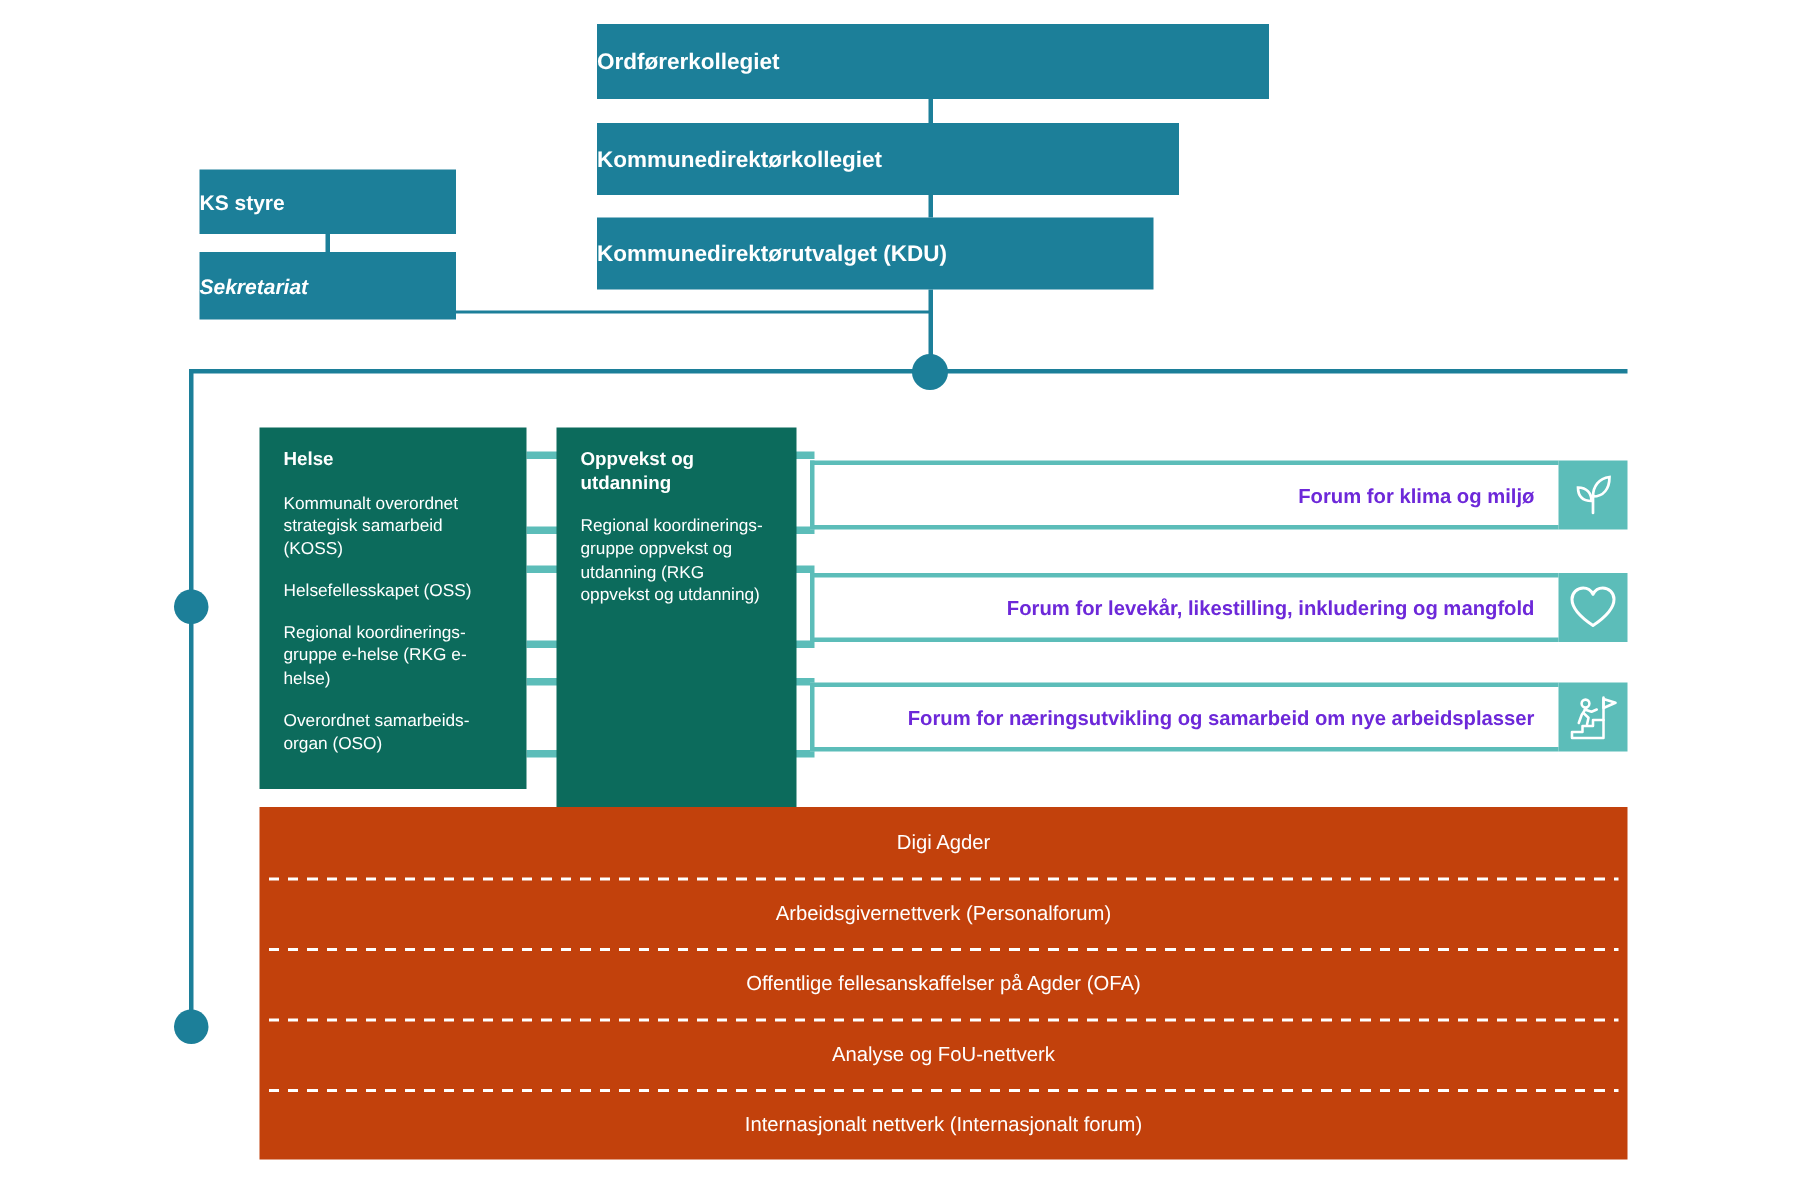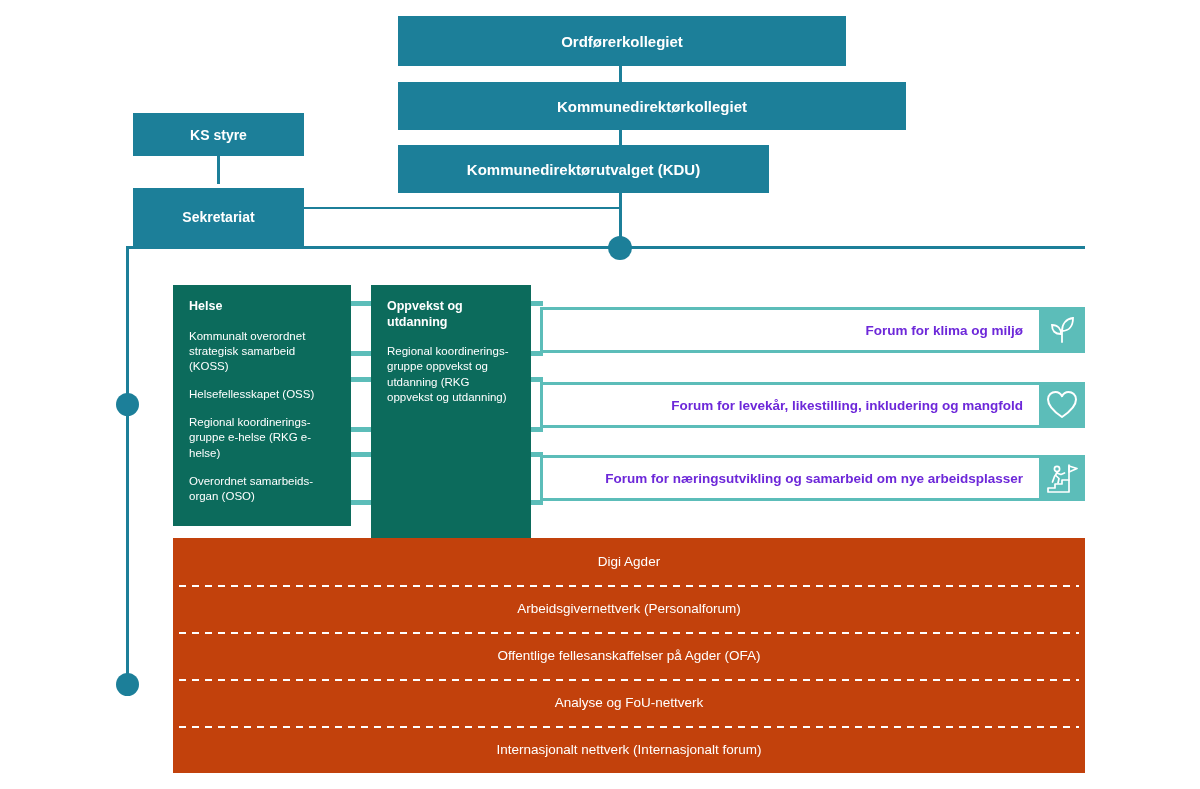--- a/index.html
+++ b/index.html
@@ -1,31 +1,31 @@
 <!DOCTYPE html>
 <html><head>
 <meta charset="utf-8">
 <style>
   html,body{margin:0;padding:0;background:#ffffff;}
   body{font-family:"Liberation Sans",sans-serif;}
   #canvas{position:relative;width:1200px;height:789px;background:#ffffff;overflow:hidden;}
 
-  .box{position:absolute;box-sizing:border-box;display:flex;align-items:center;justify-content:center;
+  .box{position:absolute;box-sizing:border-box;display:flex;align-items:center;
        color:#ffffff;font-weight:bold;}
   .teal{background:#1c7f99;}
   .line{position:absolute;background:#1c7f99;}
   .lline{position:absolute;background:#5cbdb9;}
   .dot{position:absolute;border-radius:50%;background:#1c7f99;}
 
   
   #box-ordforer{left:398px;top:16px;width:448px;height:50px;font-size:15px;}
-  #box-kommunedirektorkollegiet{left:398px;top:82px;width:508px;height:48px;font-size:15px;}
+  #box-kommunedirektorkollegiet{left:398px;top:82px;width:388px;height:48px;font-size:15px;}
   #box-kdu{left:398px;top:145px;width:371px;height:48px;font-size:15px;}
   #box-ksstyre{left:133px;top:113px;width:171px;height:43px;font-size:14px;}
-  #box-sekretariat{left:133px;top:188px;width:171px;height:58px;font-size:14px;}
+  #box-sekretariat{left:133px;top:168px;width:171px;height:45px;font-size:14px;font-style:italic;}
 
   
   .greencol{position:absolute;box-sizing:border-box;background:#0c6b5c;color:#ffffff;
             padding:14px 16px 10px 16px;}
   #col-helse{left:173px;top:285px;width:178px;height:241px;}
   #col-oppvekst{left:371px;top:285px;width:160px;height:281px;}
   .col-title{font-size:12.5px;font-weight:bold;margin:0 0 14px 0;line-height:1.25;}
   .col-item{font-size:11.5px;line-height:1.32;margin:0 0 13px 0;}
 
   

